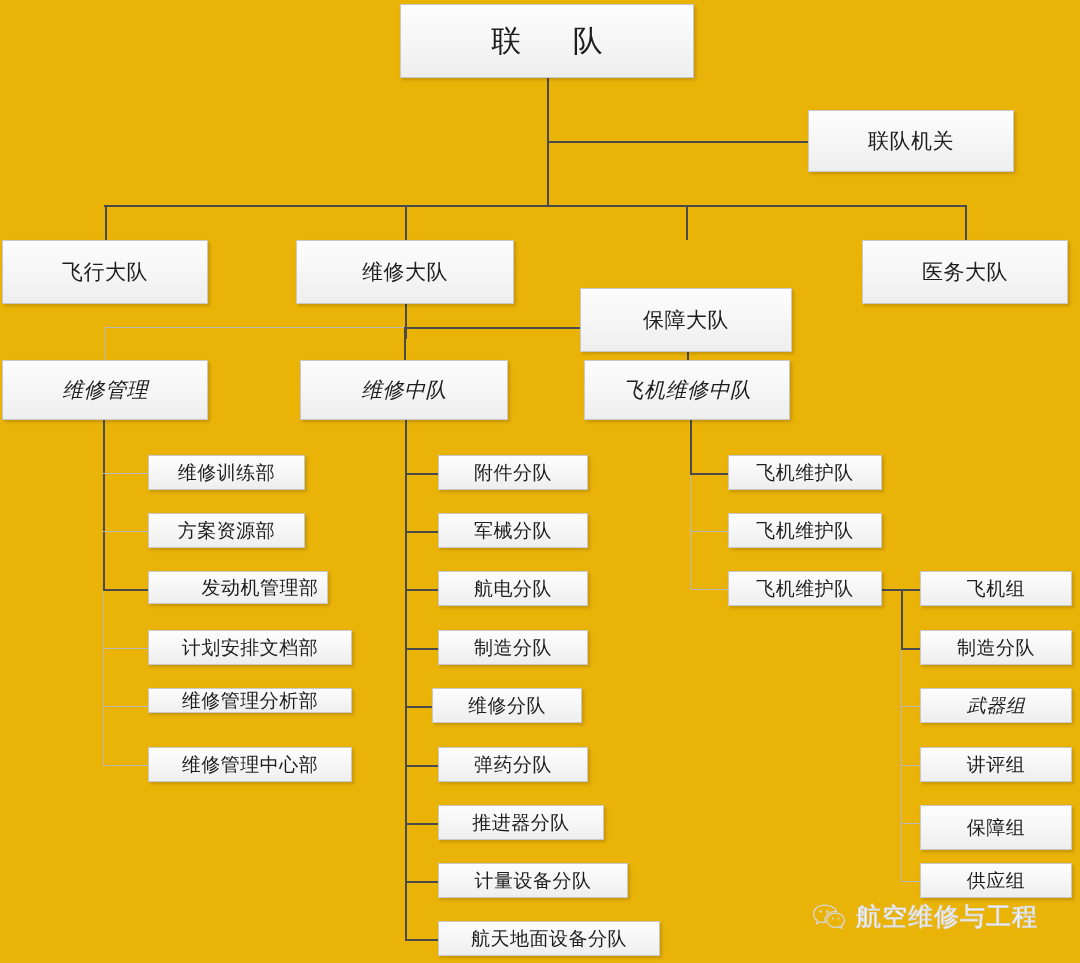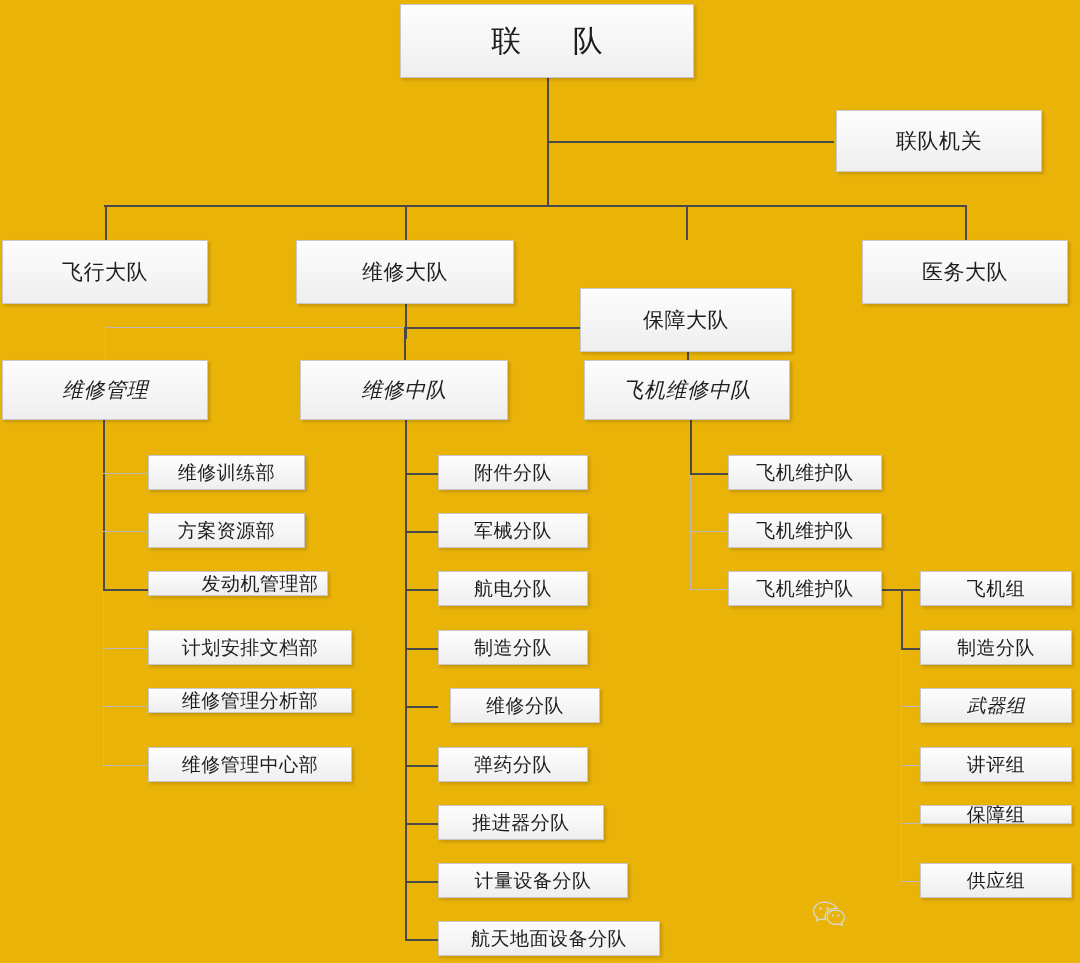--- a/index.html
+++ b/index.html
@@ -115,21 +115,21 @@
       <div class="line h faint" style="left: 901px; top: 706px; width: 19px;"></div>
       <div class="line h faint" style="left: 901px; top: 765px; width: 19px;"></div>
       <div class="line h faint" style="left: 901px; top: 823px; width: 19px;"></div>
       <div class="line h faint" style="left: 901px; top: 881px; width: 19px;"></div>
     </div>
 
   <div id="nodes">
       <div class="node root" style="left: 400px; top: 4px; width: 294px; height: 74px;">
         <span class="label">联 队</span>
       </div>
-      <div class="node lvl1" style="left: 836px; top: 110px; width: 206px; height: 62px;">
+      <div class="node lvl1" style="left: 808px; top: 110px; width: 206px; height: 62px;">
         <span class="label">联队机关</span>
       </div>
       <div class="node lvl1" style="left: 2px; top: 240px; width: 206px; height: 64px;">
         <span class="label">飞行大队</span>
       </div>
       <div class="node lvl1" style="left: 296px; top: 240px; width: 218px; height: 64px;">
         <span class="label">维修大队</span>
       </div>
       <div class="node lvl1" style="left: 580px; top: 240px; width: 212px; height: 64px; margin-top: 48px;">
         <span class="label">保障大队</span>
@@ -145,21 +145,21 @@
       </div>
       <div class="node lvl2" style="left: 584px; top: 360px; width: 206px; height: 60px;">
         <span class="label">飞机维修中队</span>
       </div>
       <div class="node leaf" style="left: 148px; top: 455px; width: 157px; height: 35px;">
         <span class="label">维修训练部</span>
       </div>
       <div class="node leaf" style="left: 148px; top: 513px; width: 157px; height: 35px;">
         <span class="label">方案资源部</span>
       </div>
-      <div class="node leaf" style="left: 148px; top: 571px; width: 180px; height: 25px; padding-left: 44px;">
+      <div class="node leaf" style="left: 148px; top: 571px; width: 180px; height: 33px; padding-left: 44px;">
         <span class="label">发动机管理部</span>
       </div>
       <div class="node leaf" style="left: 148px; top: 630px; width: 204px; height: 35px;">
         <span class="label">计划安排文档部</span>
       </div>
       <div class="node leaf" style="left: 148px; top: 688px; width: 204px; height: 25px;">
         <span class="label">维修管理分析部</span>
       </div>
       <div class="node leaf" style="left: 148px; top: 747px; width: 204px; height: 35px;">
         <span class="label">维修管理中心部</span>
@@ -169,21 +169,21 @@
       </div>
       <div class="node leaf" style="left: 438px; top: 513px; width: 150px; height: 35px; text-align: right;">
         <span class="label">军械分队</span>
       </div>
       <div class="node leaf" style="left: 438px; top: 571px; width: 150px; height: 35px;">
         <span class="label">航电分队</span>
       </div>
       <div class="node leaf" style="left: 438px; top: 630px; width: 150px; height: 35px;">
         <span class="label">制造分队</span>
       </div>
-      <div class="node leaf" style="left: 450px; top: 688px; width: 150px; height: 35px;">
+      <div class="node leaf" style="left: 432px; top: 688px; width: 150px; height: 35px;">
         <span class="label">维修分队</span>
       </div>
       <div class="node leaf" style="left: 438px; top: 747px; width: 150px; height: 35px;">
         <span class="label">弹药分队</span>
       </div>
       <div class="node leaf" style="left: 438px; top: 805px; width: 166px; height: 35px;">
         <span class="label">推进器分队</span>
       </div>
       <div class="node leaf" style="left: 438px; top: 863px; width: 190px; height: 35px;">
         <span class="label">计量设备分队</span>
@@ -205,33 +205,34 @@
       </div>
       <div class="node leaf2" style="left: 920px; top: 630px; width: 152px; height: 35px;">
         <span class="label">制造分队</span>
       </div>
       <div class="node leaf2" style="left: 920px; top: 688px; width: 152px; height: 35px; font-style: italic;">
         <span class="label">武器组</span>
       </div>
       <div class="node leaf2" style="left: 920px; top: 747px; width: 152px; height: 35px;">
         <span class="label">讲评组</span>
       </div>
-      <div class="node leaf2" style="left: 920px; top: 805px; width: 152px; height: 19px;">
+      <div class="node leaf2" style="left: 920px; top: 805px; width: 152px; height: 45px;">
         <span class="label">保障组</span>
       </div>
       <div class="node leaf2" style="left: 920px; top: 863px; width: 152px; height: 35px;">
         <span class="label">供应组</span>
       </div>
     </div>
 
   <div id="watermark" style="left: 812px; top: 900px;">
     <span>
       <svg width="34" height="28" viewBox="0 0 34 28" aria-hidden="true">
         <path d="M12.2 2.2C6.3 2.2 1.6 6.1 1.6 10.9c0 2.7 1.5 5.1 3.9 6.7l-1 3 3.4-1.7c1.3.4 2.7.6 4.3.6.4 0 .8 0 1.2-.1-.3-.8-.4-1.6-.4-2.4 0-4.8 4.7-8.7 10.5-8.7.4 0 .8 0 1.2.1C23.6 4.9 18.4 2.2 12.2 2.2z" fill="none" stroke="#d8d8d8" stroke-width="1.3"></path>
         <circle cx="8.6" cy="8.6" r="1.25" fill="#d8d8d8"></circle>
         <circle cx="15.4" cy="8.6" r="1.25" fill="#d8d8d8"></circle>
         <path d="M32.4 17.2c0-3.9-3.9-7.1-8.7-7.1s-8.7 3.2-8.7 7.1 3.9 7.1 8.7 7.1c1.2 0 2.4-.2 3.5-.5l2.9 1.5-.8-2.5c1.9-1.3 3.1-3.3 3.1-5.6z" fill="none" stroke="#d8d8d8" stroke-width="1.3"></path>
         <circle cx="20.8" cy="15.4" r="1" fill="#d8d8d8"></circle>
         <circle cx="26.4" cy="15.4" r="1" fill="#d8d8d8"></circle>
       </svg>
     </span>
+    <span class="wm-text">航空维修与工程</span>
   </div>
 </div>
 
 </body></html>

